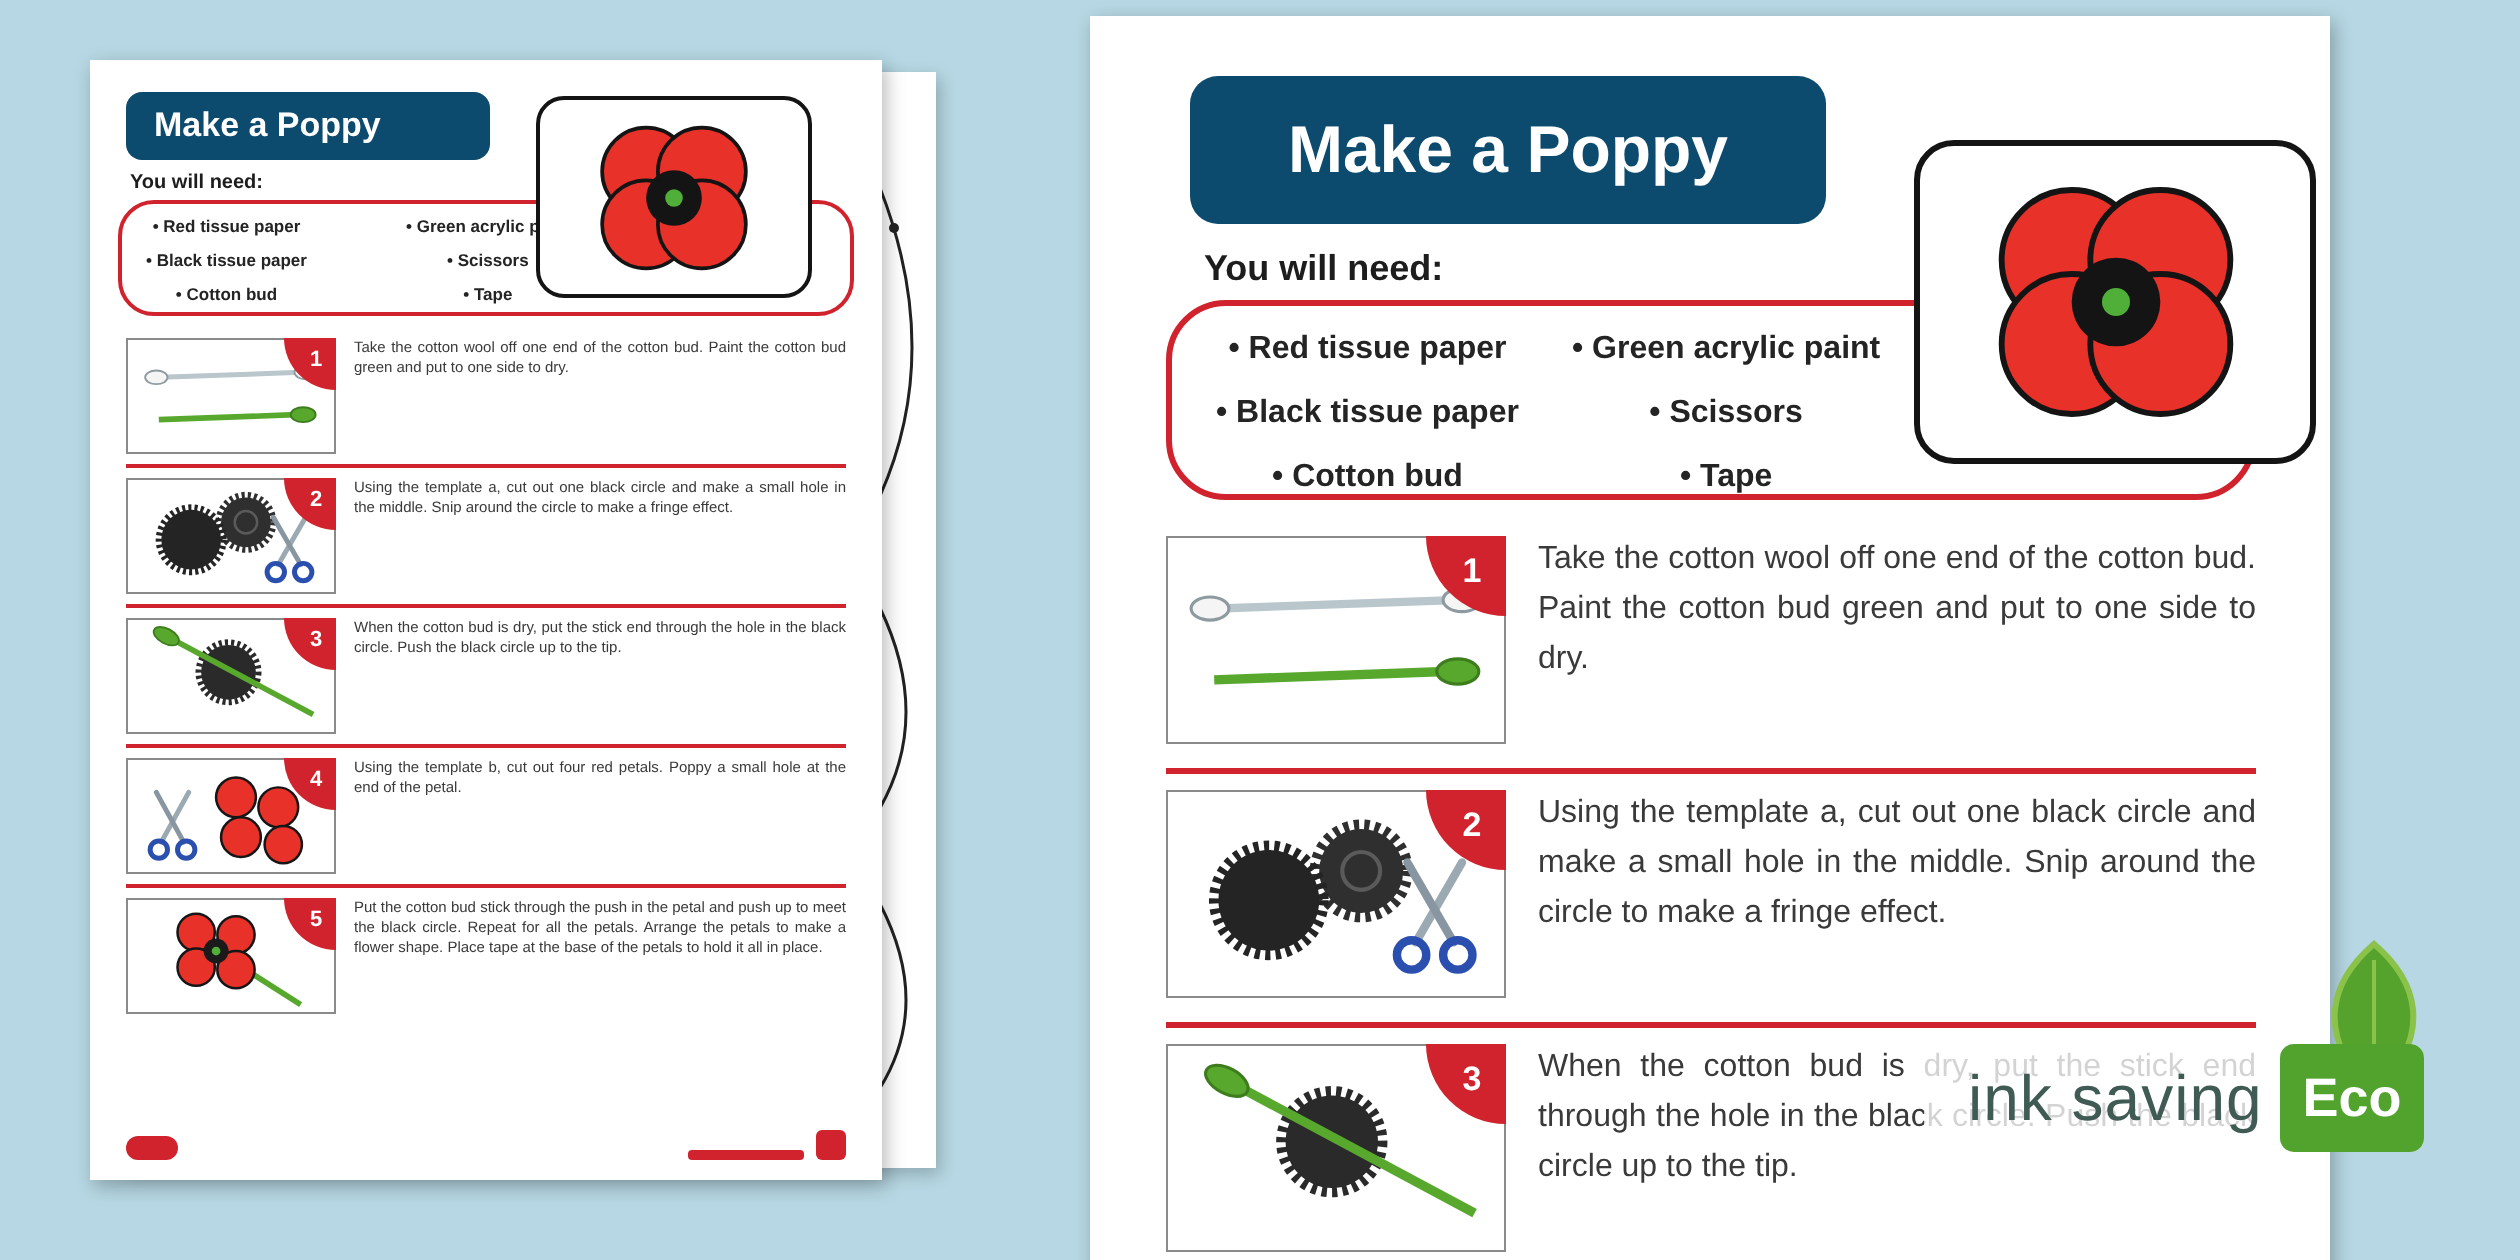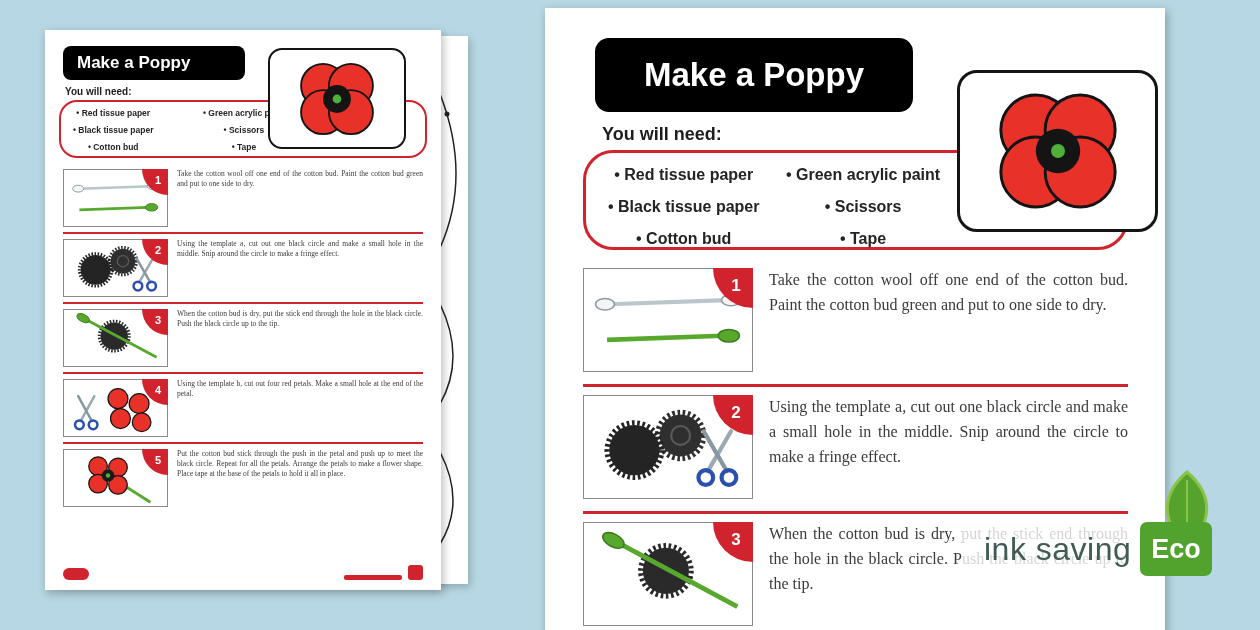--- a/index.html
+++ b/index.html
@@ -10,35 +10,35 @@
 
   
   .sheet { background:#fff; position:absolute; box-shadow:2px 3px 9px rgba(0,0,0,.28); }
   .behind-sheet { left:62px; top:36px; width:406px; height:548px; box-shadow:2px 3px 8px rgba(0,0,0,.22); }
   .page-small { left:45px; top:30px; width:396px; height:560px; z-index:2; }
   .page-large { left:545px; top:8px; width:620px; height:640px; z-index:3; }
 
   .tpl-curves { position:absolute; inset:0; width:100%; height:100%; }
 
   
-  .title-box { position:absolute; background:#000000; color:#fff; font-weight:bold; display:flex; align-items:center; }
+  .title-box { position:absolute; background:#0c4a6e; color:#fff; font-weight:bold; display:flex; align-items:center; }
   .poppy-box { position:absolute; background:#fff; border:2px solid #141414; display:flex; align-items:center; justify-content:center; }
   .ywn { position:absolute; font-weight:bold; color:#1d1d1d; }
   .materials-box { position:absolute; border:2px solid #d0232d; }
   .mat-col { position:absolute; top:0; }
   .mat-item { font-weight:bold; color:#242424; white-space:nowrap;text-align:center; }
   .mat-item::before { content:"• "; color:#242424; }
 
   .steps { position:absolute; }
   .step { display:flex; border-bottom:2px solid #d0232d; }
   .step:last-child { border-bottom:none; }
   .img-box { position:relative; background:#fff; border:1px solid #8a8a8a; flex:none; }
   .img-box svg { width:100%; height:100%; display:block; }
   .wedge { position:absolute; top:-1px; right:-1px; background:#d0232d; border-bottom-left-radius:100%; color:#fff; font-weight:bold; display:flex; align-items:center; justify-content:center; padding-left:6px; padding-bottom:4px; }
-  .step-text { color:#3a3a3a; text-align:justify; font-weight:500;font-family:Liberation Serif, serif; }
+  .step-text { color:#3a3a3a; text-align:justify; font-weight:500; }
 
   
   .page-small .title-box { left:18px; top:16px; width:182px; height:34px; font-size:17px; padding-left:14px; border-radius:8px; z-index:2; }
   .page-small .poppy-box { left:223px; top:18px; width:138px; height:101px; border-radius:14px; z-index:3; }
   .page-small .ywn { left:20px; top:56px; font-size:10px; }
   .page-small .materials-box { left:14px; top:70px; width:368px; height:58px; border-radius:18px; }
   .page-small .mat-item { font-size:8.5px; line-height:17px; }
   .page-small .mat-col-1 { left:12px; top:3px; }
   .page-small .mat-col-2 { left:142px; top:3px; }
   .page-small .steps { left:18px; top:134px; width:360px; }
@@ -170,21 +170,21 @@
             <line x1="42" y1="66" x2="20" y2="26" stroke="#8796a0" stroke-width="4" stroke-linecap="round"></line>
             <circle cx="22" cy="72" r="7" fill="none" stroke="#2b4fae" stroke-width="4"></circle>
             <circle cx="44" cy="72" r="7" fill="none" stroke="#2b4fae" stroke-width="4"></circle>
             <circle cx="84" cy="30" r="16" fill="#e73129" stroke="#161616" stroke-width="2"></circle>
             <circle cx="118" cy="38" r="16" fill="#e73129" stroke="#161616" stroke-width="2"></circle>
             <circle cx="88" cy="62" r="16" fill="#e73129" stroke="#161616" stroke-width="2"></circle>
             <circle cx="122" cy="68" r="15" fill="#e73129" stroke="#161616" stroke-width="2"></circle>
           </svg>
           <div class="wedge">4</div>
         </div>
-        <div class="step-text">Using the template b, cut out four red petals. Make a small hole at the end of the petal.</div>
+        <div class="step-text">Using the template b, cut out four red petals. Poppy a small hole at the end of the petal.</div>
       </div>
 
       <div class="step">
         <div class="img-box">
           <svg viewBox="0 0 160 90">
             <line x1="70" y1="42" x2="136" y2="84" stroke="#58a82e" stroke-width="4.5"></line>
             <circle cx="52" cy="26" r="15" fill="#e73129" stroke="#161616" stroke-width="2"></circle>
             <circle cx="84" cy="28" r="15" fill="#e73129" stroke="#161616" stroke-width="2"></circle>
             <circle cx="52" cy="54" r="15" fill="#e73129" stroke="#161616" stroke-width="2"></circle>
             <circle cx="84" cy="56" r="15" fill="#e73129" stroke="#161616" stroke-width="2"></circle>

